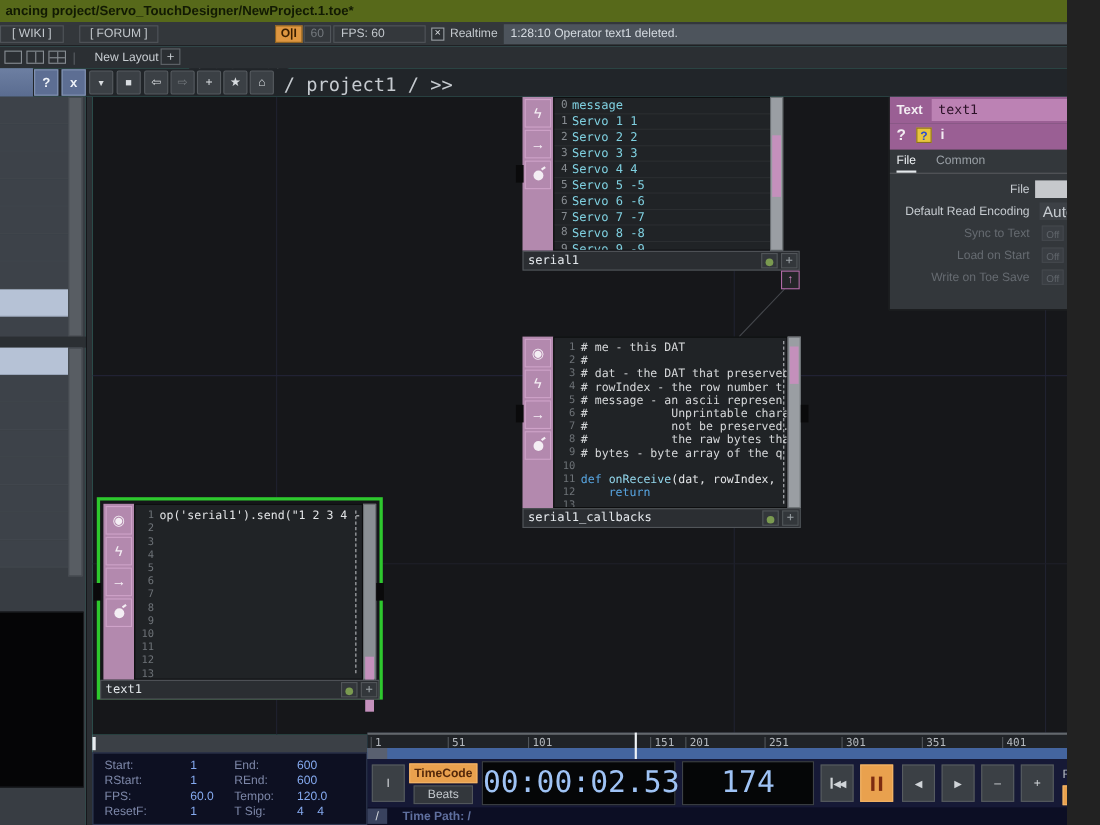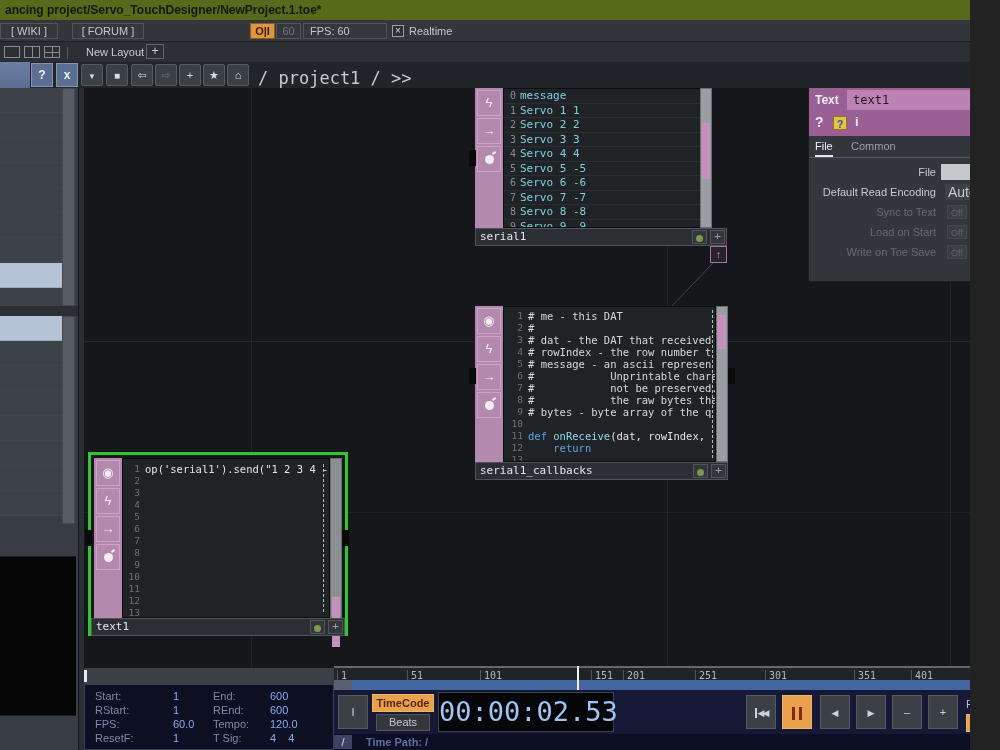--- a/index.html
+++ b/index.html
@@ -183,20 +183,21 @@
 
   <div class="abs menurow">
     <div class="mbox" style="left:0;width:58px;">[ WIKI ]</div>
     <div class="mbox" style="left:72px;width:72px;">[ FORUM ]</div>
     <div class="mbox" style="left:172px;width:90px;margin-top:28px;">[ TUTORIALS ]</div>
     <div class="mbox oi" style="left:250px;width:25px;">O|I</div>
     <div class="mbox oi60" style="left:276px;width:25px;">60</div>
     <div class="mbox" style="left:303px;width:84px;text-align:left;padding-left:6px;">FPS: 60</div>
     <div class="rt-check" style="left:392px;">×</div>
     <div class="rt-label" style="left:409px;">Realtime</div>
+    <div class="statusbar">1:28:10 Operator text1 deleted.</div>
   </div>
 
   <div class="abs layoutrow">
     <div class="gicon" style="left:4px;"></div>
     <div class="gicon v2" style="left:24px;"></div>
     <div class="gicon v4" style="left:44px;"></div>
     <div class="lay-sep">|</div>
     <div class="lay-label">New Layout</div>
     <div class="lay-plus">+</div>
   </div>
@@ -321,21 +322,21 @@
       <div class="node-strip" style="left:391px;top:218px;width:28px;height:156px;">
         <div class="icon-cell">◉</div>
         <div class="icon-cell">ϟ</div>
         <div class="icon-cell">→</div>
         <div class="icon-cell"><span class="bomb"></span></div>
       </div>
       <div class="node-view" style="left:419px;top:218px;width:213px;height:156px;padding-top:3px;">
         <div id="callbacks-code">
             <div class="crow"><div class="cnum" style="width: 24px;">1</div><span class="sg-com"># me - this DAT</span></div>
             <div class="crow"><div class="cnum" style="width: 24px;">2</div><span class="sg-com">#</span></div>
-            <div class="crow"><div class="cnum" style="width: 24px;">3</div><span class="sg-com"># dat - the DAT that received</span></div>
+            <div class="crow"><div class="cnum" style="width: 24px;">3</div><span class="sg-com"># dat - the DAT that preserved</span></div>
             <div class="crow"><div class="cnum" style="width: 24px;">4</div><span class="sg-com"># rowIndex - the row number t</span></div>
             <div class="crow"><div class="cnum" style="width: 24px;">5</div><span class="sg-com"># message - an ascii represen</span></div>
             <div class="crow"><div class="cnum" style="width: 24px;">6</div><span class="sg-com">#            Unprintable chara</span></div>
             <div class="crow"><div class="cnum" style="width: 24px;">7</div><span class="sg-com">#            not be preserved.</span></div>
             <div class="crow"><div class="cnum" style="width: 24px;">8</div><span class="sg-com">#            the raw bytes tha</span></div>
             <div class="crow"><div class="cnum" style="width: 24px;">9</div><span class="sg-com"># bytes - byte array of the q</span></div>
             <div class="crow"><div class="cnum" style="width: 24px;">10</div></div>
             <div class="crow"><div class="cnum" style="width: 24px;">11</div><span class="sg-kw">def </span><span class="sg-fn">onReceive</span><span class="sg-pl">(dat, rowIndex,</span></div>
             <div class="crow"><div class="cnum" style="width: 24px;">12</div><span class="sg-pl">    </span><span class="sg-kw">return</span></div>
             <div class="crow"><div class="cnum" style="width: 24px;">13</div></div>
@@ -457,34 +458,35 @@
 
   <div class="abs rulerzone">
     <div class="ruler" id="ruler">
         <div class="tick" style="left: 3px;">1</div>
         <div class="tick" style="left: 73px;">51</div>
         <div class="tick" style="left: 146px;">101</div>
         <div class="tick" style="left: 218px; margin-left: 39px;">151</div>
         <div class="tick" style="left: 289px;">201</div>
         <div class="tick" style="left: 361px;">251</div>
         <div class="tick" style="left: 431px;">301</div>
-        <div class="tick" style="left: 520px;">351</div>
+        <div class="tick" style="left: 504px;">351</div>
         <div class="tick" style="left: 577px;">401</div>
         <div class="tick" style="left: 649px;">451</div>
       </div>
     <div class="rangebar">
       <div class="rangehandle"></div>
     </div>
     <div class="playhead" id="playhead" style="left: 243px;"></div>
 
     <div class="transport">
       <div class="trbtn" style="left:4px;">I</div>
       <div class="tc-btn">TimeCode</div>
       <div class="beats-btn">Beats</div>
       <div class="display" style="left:104px;width:176px;">00:00:02.53</div>
+      <div class="display" style="left:286px;width:120px;">174</div>
       <div class="trbtn" style="left:412px;"><span class="skipbar"></span><span class="skipicon">◀◀</span></div>
       <div class="trbtn pausebtn" style="left:448px;"><span class="pausebars"></span></div>
       <div class="trbtn" style="left:486px;"><span class="tri">◀</span></div>
       <div class="trbtn" style="left:522px;"><span class="tri">▶</span></div>
       <div class="trbtn" style="left:558px;"><span>–</span></div>
       <div class="trbtn" style="left:594px;"><span>+</span></div>
       <div class="range-label">Range</div>
       <div class="loop-btn">Loop</div>
     </div>
 

